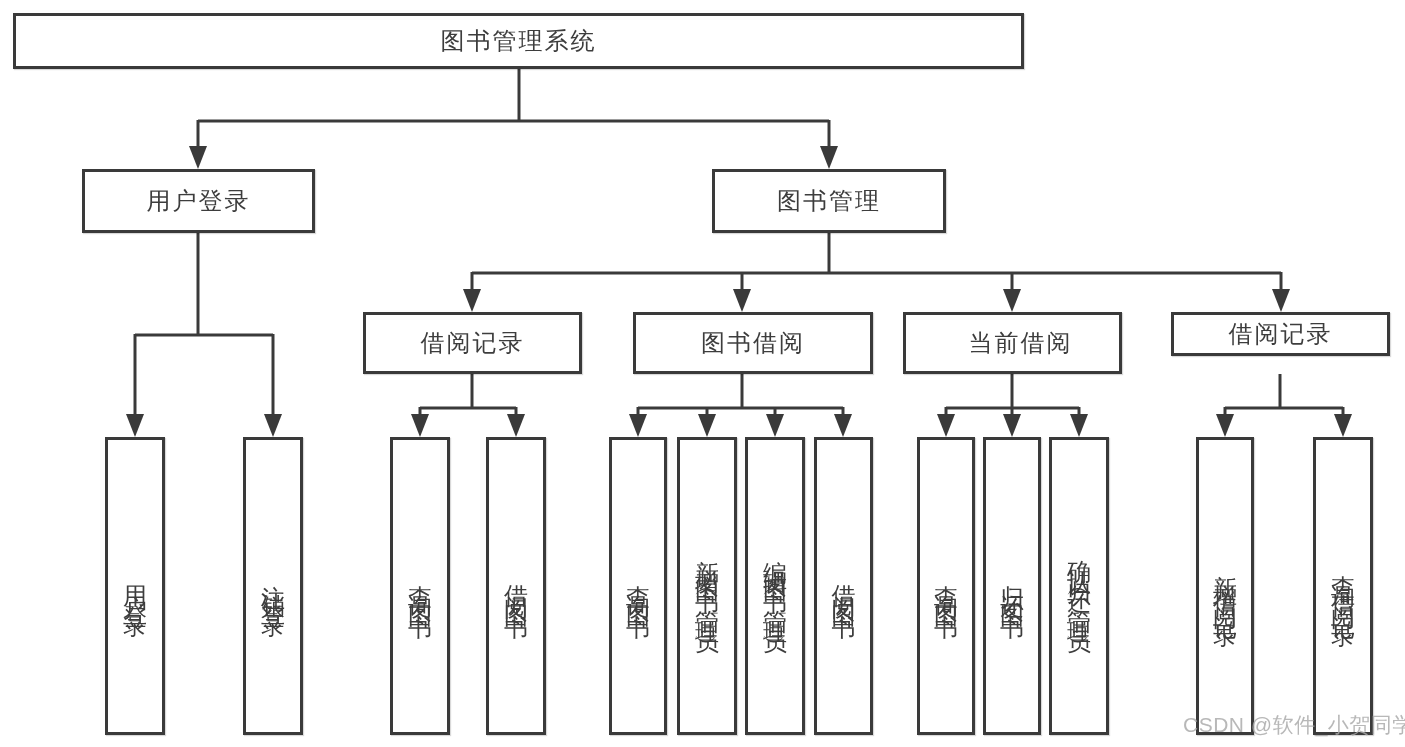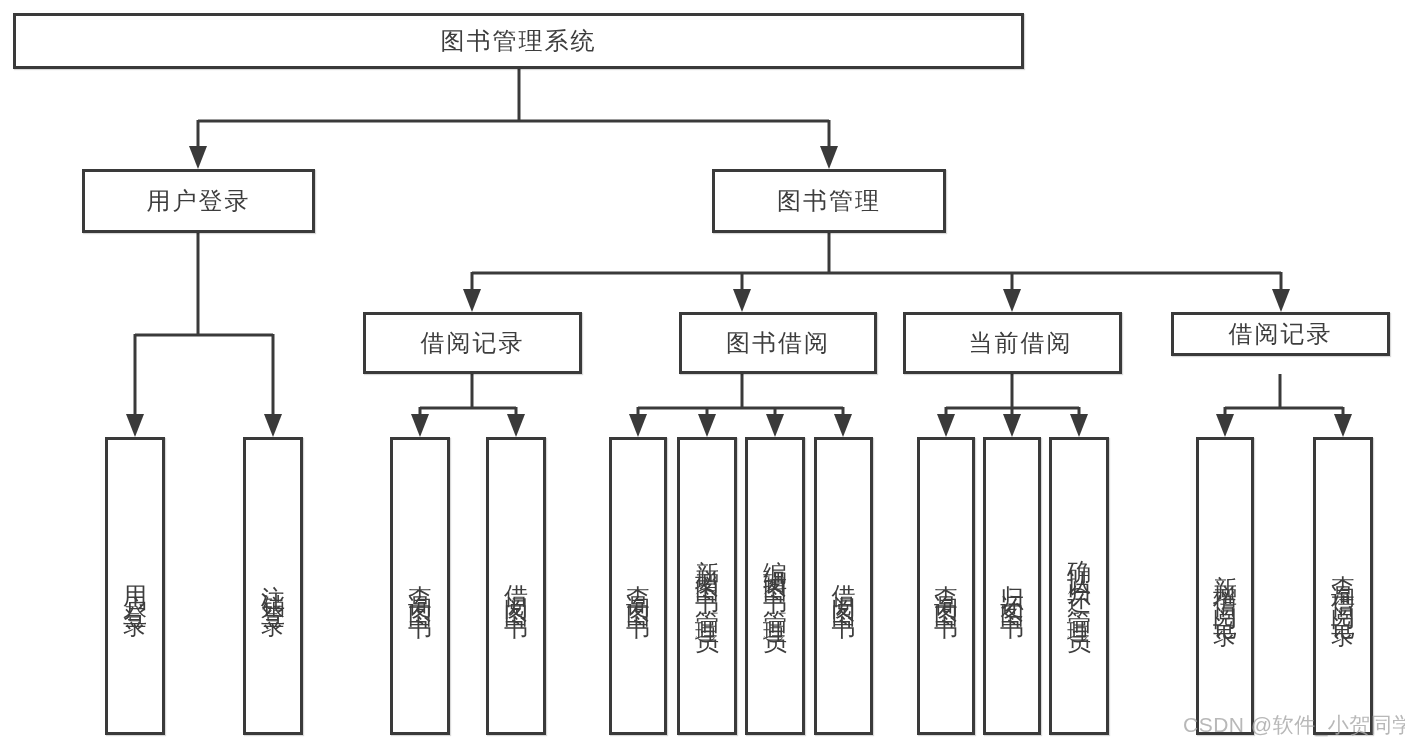--- a/index.html
+++ b/index.html
@@ -31,21 +31,21 @@
     letter-spacing:10px;
     line-height:1;
   }
   
   #root{left:13px;top:13px;width:1011px;height:56px;}
   
   #l2a{left:82px;top:169px;width:233px;height:64px;}
   #l2b{left:712px;top:169px;width:234px;height:64px;}
   
   #l3a{left:363px;top:312px;width:219px;height:62px;}
-  #l3b{left:633px;top:312px;width:198px;height:62px;margin-left:46px;}
+  #l3b{left:633px;top:312px;width:240px;height:62px;}
   #l3c{left:903px;top:312px;width:219px;height:62px;padding-left:16px;}
   #l3d{left:1171px;top:312px;width:219px;height:44px;}
   
   .leaf{top:437px;height:298px;width:60px;}
   #ul1{left:105px;}
   #ul2{left:243px;}
   #nb1{left:390px;}
   #nb2{left:486px;}
   #bw1{left:609px;width:58px;}
   #bw2{left:677px;}

